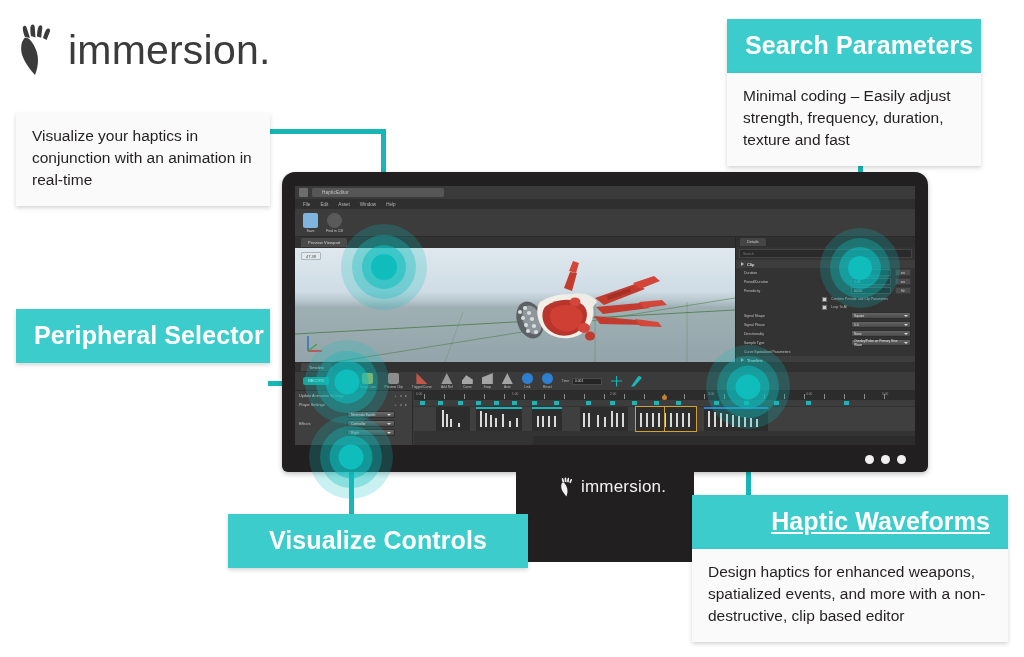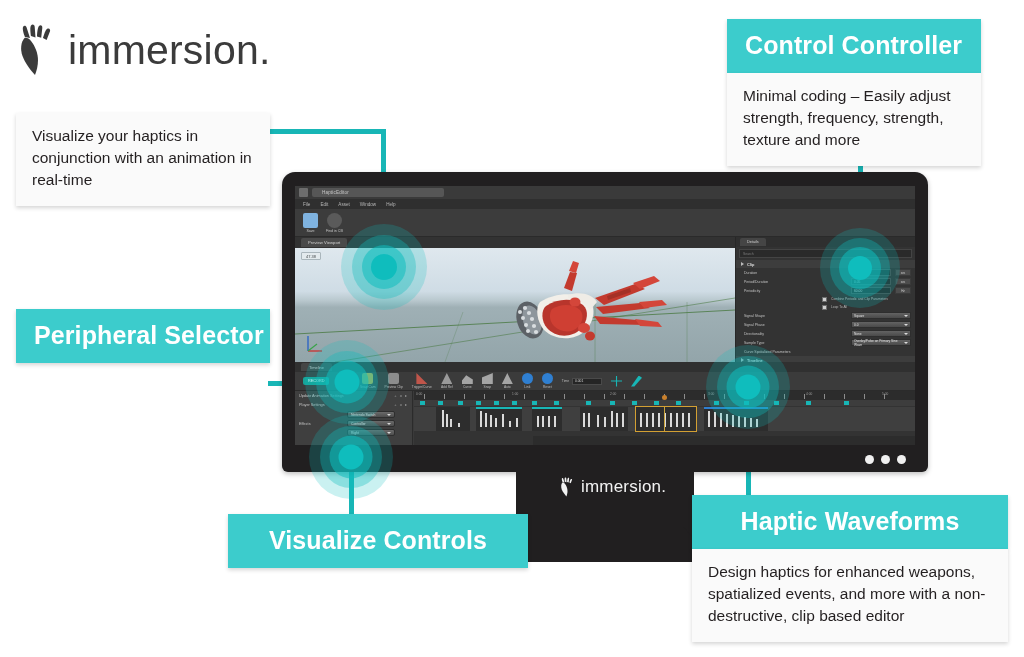--- a/index.html
+++ b/index.html
@@ -702,26 +702,26 @@
 
   <div class="callout shadow-head" style="left:16px; top:113px; width:254px;">
     <div class="body">Visualize your haptics in conjunction with an animation in real-time</div>
   </div>
 
   <div class="callout shadow-head" style="left:16px; top:309px; width:254px;">
     <div class="head">Peripheral Selector</div>
   </div>
 
   <div class="callout shadow-head" style="left:727px; top:19px; width:254px;">
-    <div class="head">Control Controller</div>
-    <div class="body">Minimal coding – Easily adjust strength, frequency, strength, texture and more</div>
+    <div class="head">Search Parameters</div>
+    <div class="body">Minimal coding – Easily adjust strength, frequency, duration, texture and fast</div>
   </div>
 
   <div class="callout shadow-head" style="left:228px; top:514px; width:300px;">
     <div class="head" style="text-align:center;">Visualize Controls</div>
   </div>
 
   <div class="callout shadow-head" style="left:692px; top:495px; width:316px;">
-    <div class="head" style="text-align:center;">Haptic Waveforms</div>
+    <div class="head" style="text-align:right;text-decoration:underline;">Haptic Waveforms</div>
     <div class="body">Design haptics for enhanced weapons, spatialized events, and more with a non-destructive, clip based editor</div>
   </div>
 
 </div>
 
 </body></html>

